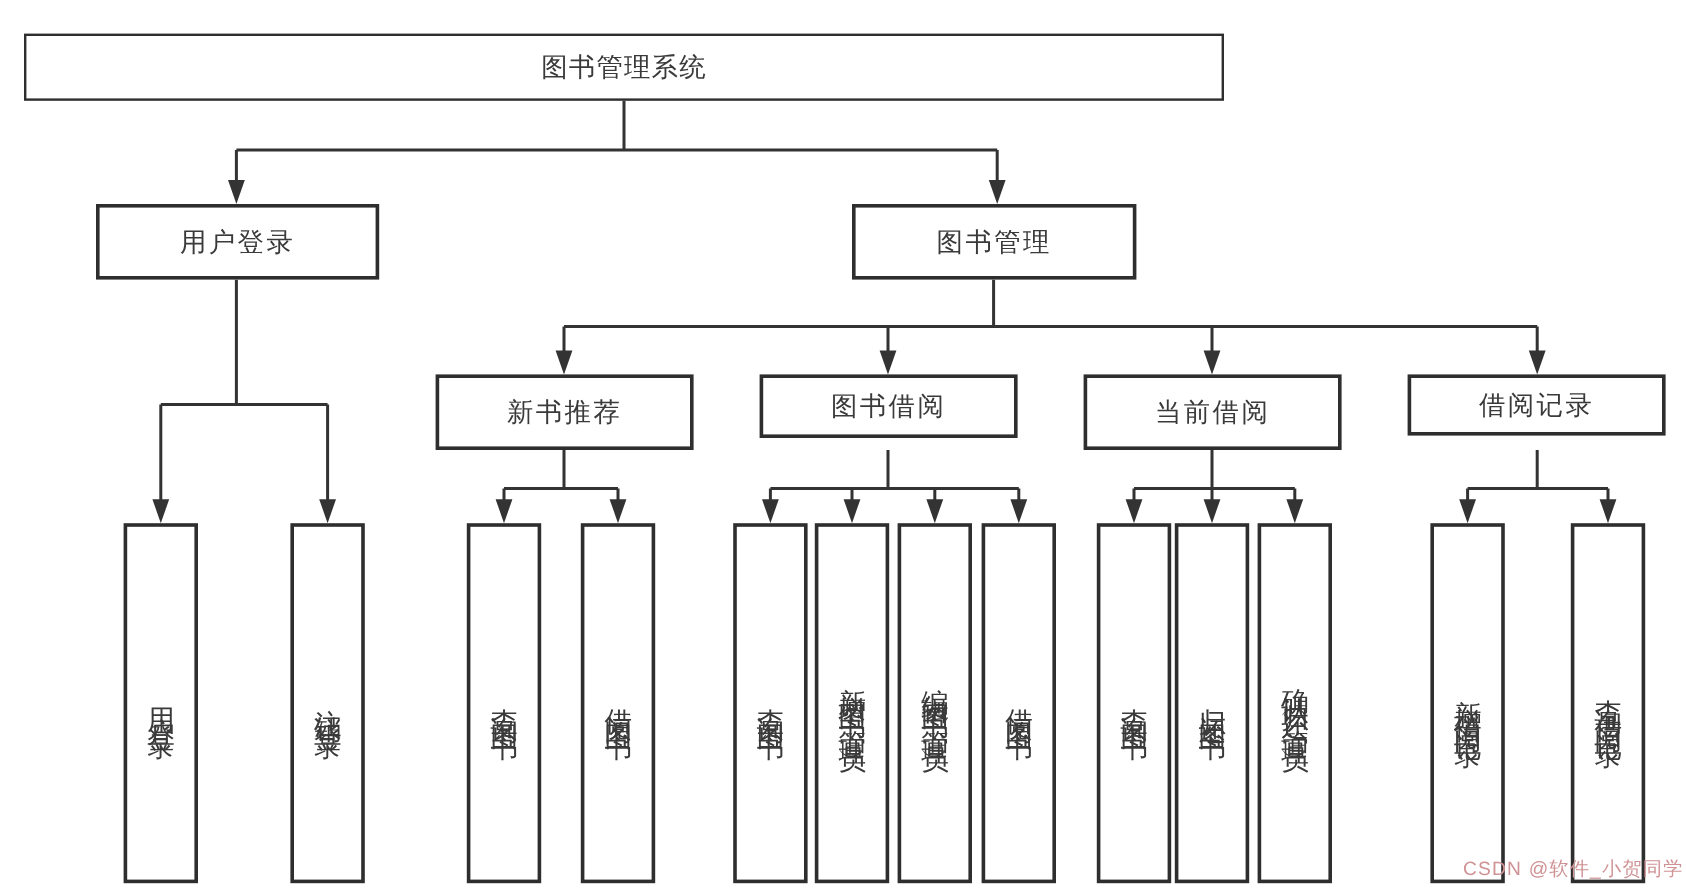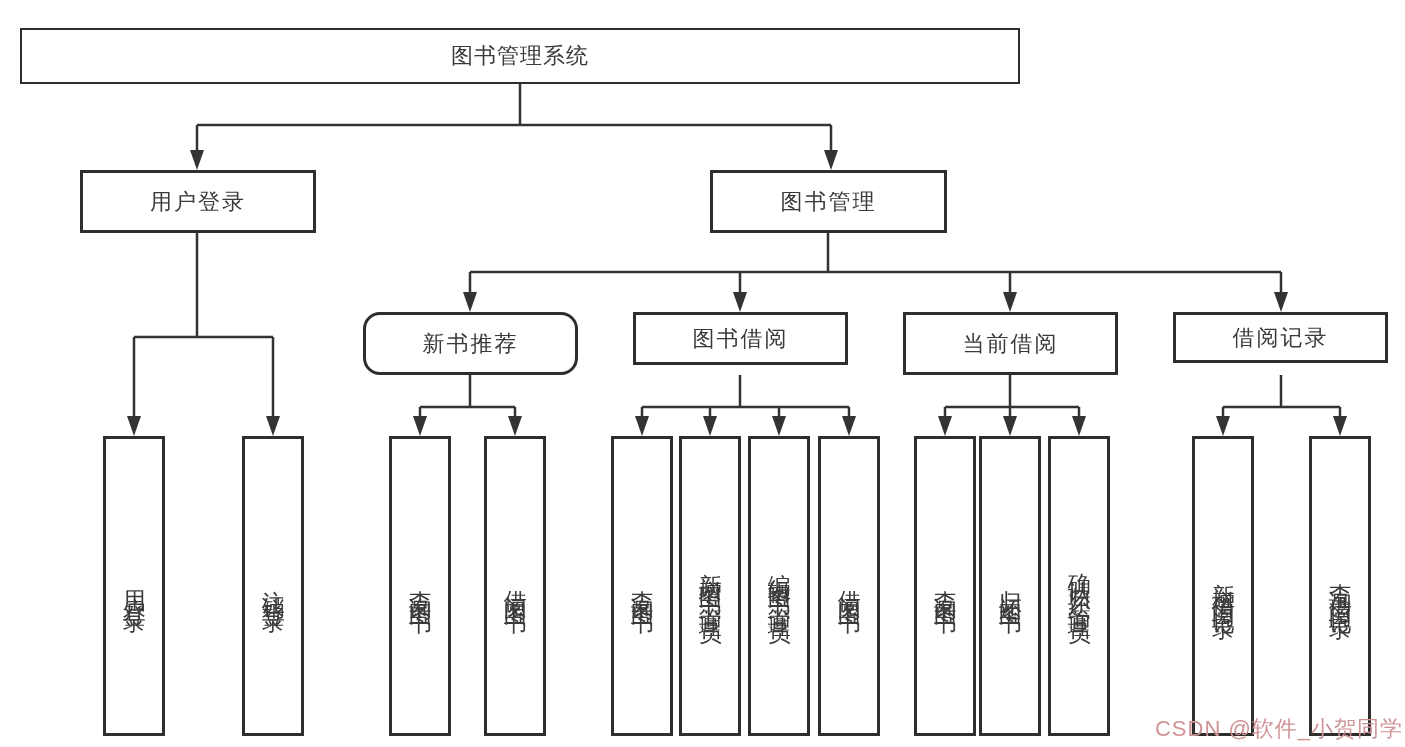--- a/index.html
+++ b/index.html
@@ -46,21 +46,21 @@
     writing-mode: vertical-rl;
     text-orientation: mixed;
     font-size: 23px;
     letter-spacing: 7px;
     line-height: 1.1;
   }
   .watermark {
     position: absolute;
     right: 2px;
     top: 714px;
-    font-size: 22px;
+    font-size: 16px;
     letter-spacing: 1px;
     color: #cf9395;
     z-index: 5;
     white-space: nowrap;
   }
 </style>
 </head>
 <body>
 
 <div class="canvas">
@@ -96,21 +96,21 @@
       <polygon points="1216,416 1230,416 1223,436"></polygon>
       <polygon points="1333,416 1347,416 1340,436"></polygon>
     </g>
   </svg>
 
   <div class="box root" style="left:20px; top:28px; width:1000px; height:56px;text-align:right;">图书管理系统</div>
 
   <div class="box branch" style="left:80px; top:170px; width:236px; height:63px;">用户登录</div>
   <div class="box branch" style="left:710px; top:170px; width:237px; height:63px;">图书管理</div>
 
-  <div class="box branch" style="left:363px; top:312px; width:215px; height:63px;border-radius:17px;">新书推荐</div>
+  <div class="box branch" style="left:363px; top:312px; width:215px; height:63px;">新书推荐</div>
   <div class="box branch" style="left:633px; top:312px; width:215px; height:53px;">图书借阅</div>
   <div class="box branch" style="left:903px; top:312px; width:215px; height:63px;">当前借阅</div>
   <div class="box branch" style="left:1173px; top:312px; width:215px; height:51px;">借阅记录</div>
 
   <div class="box leaf" style="left:103px; top:436px; width:62px; height:300px;">用户登录</div>
   <div class="box leaf" style="left:242px; top:436px; width:62px; height:300px;">注销登录</div>
 
   <div class="box leaf" style="left:389px; top:436px; width:62px; height:300px;">查询图书</div>
   <div class="box leaf" style="left:484px; top:436px; width:62px; height:300px;">借阅图书</div>
 

